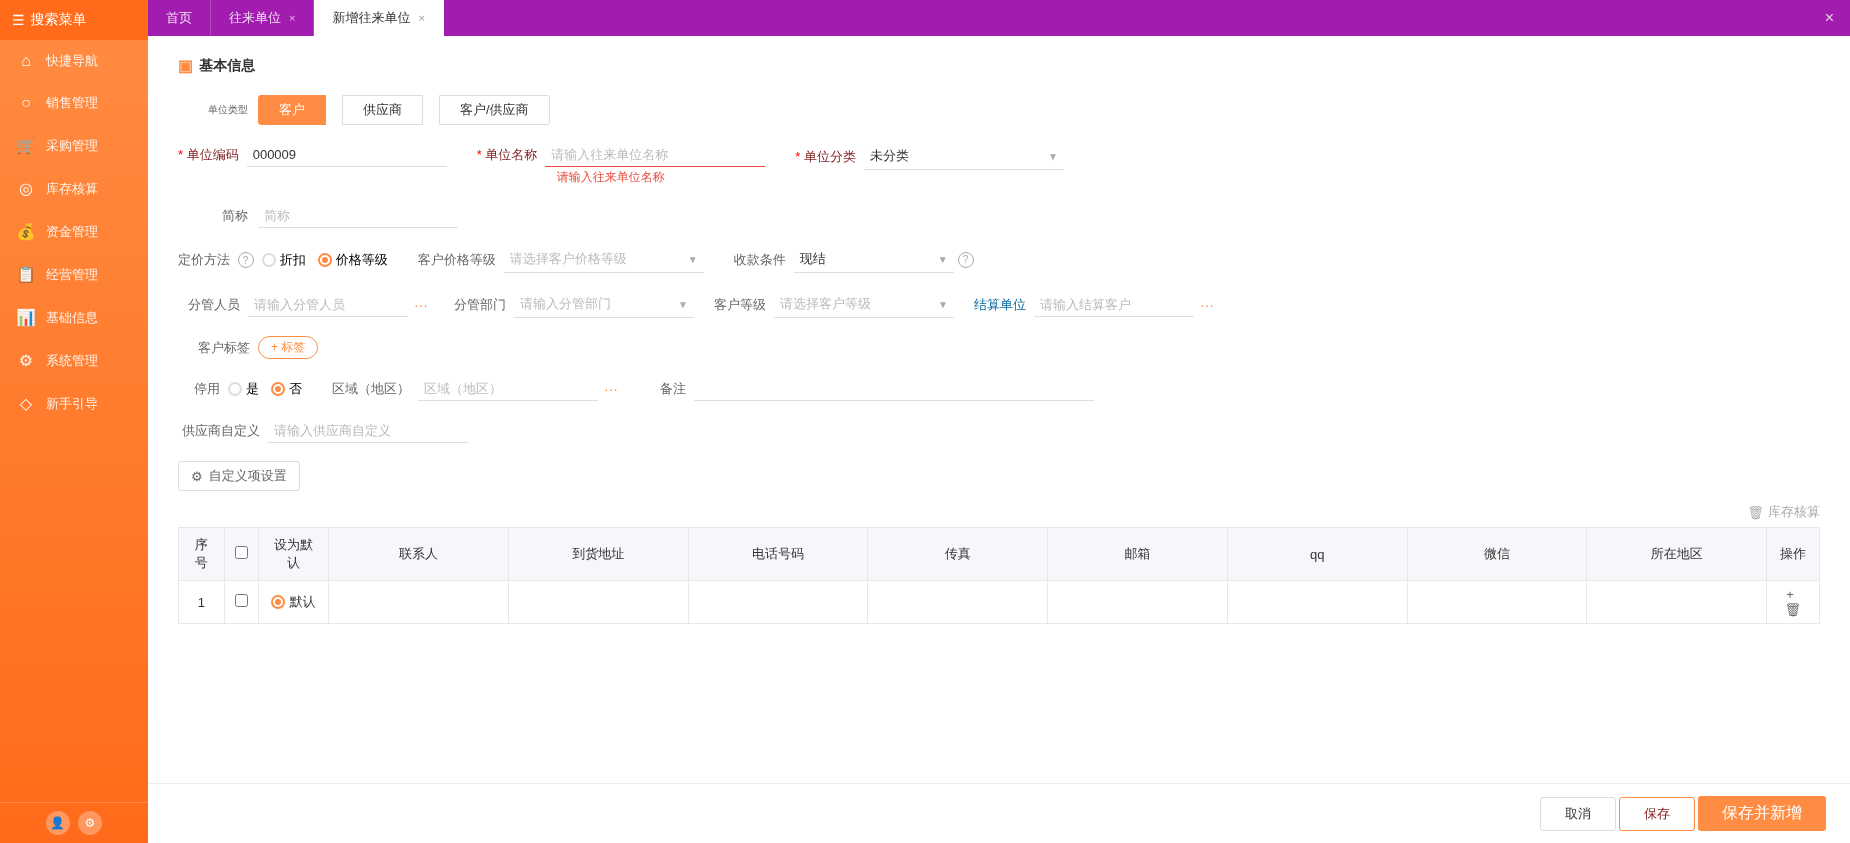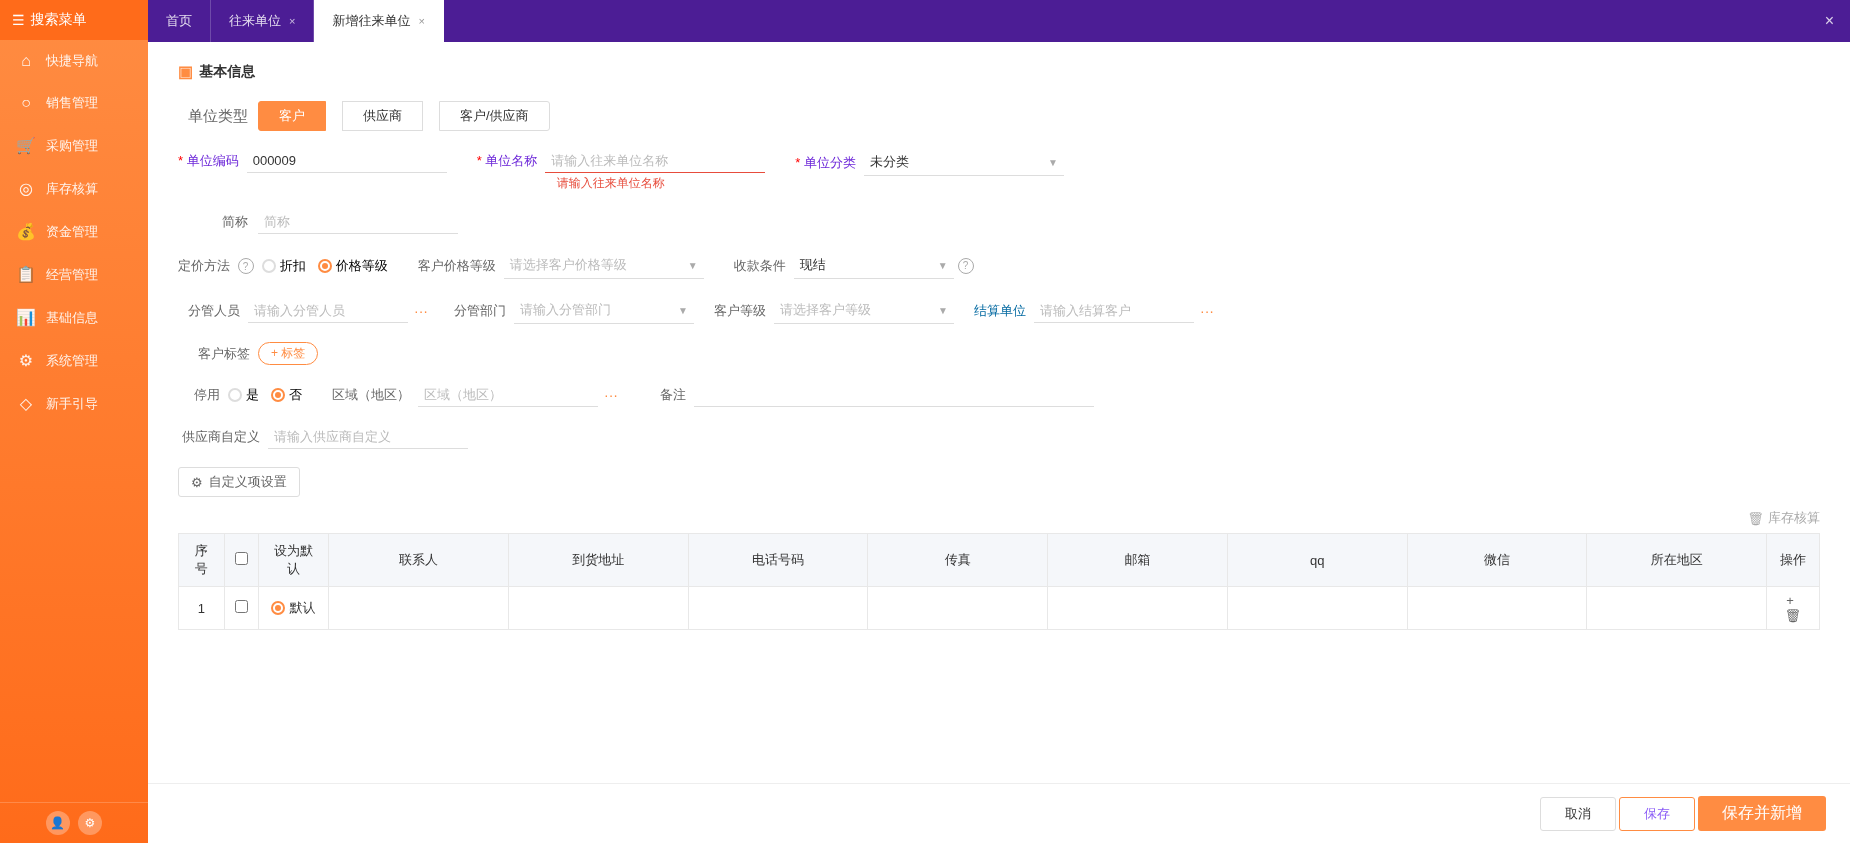--- a/index.html
+++ b/index.html
@@ -55,24 +55,24 @@
     
     .main-area {
       flex: 1;
       display: flex;
       flex-direction: column;
       overflow: hidden;
     }
 
     
     .tab-bar {
-      background: #4c1d95;
+      background: #a21caf;
       display: flex;
       align-items: stretch;
-      height: 42px;
+      height: 36px;
       flex-shrink: 0;
       text-align: center;
     }
     .tab {
       display: flex;
       align-items: center;
       padding: 0 18px;
       cursor: pointer;
       color: rgba(255,255,255,0.85);
       font-size: 13px;
@@ -129,21 +129,21 @@
       display: flex;
       align-items: center;
       margin-bottom: 18px;
       gap: 0;
     }
     .form-label {
       color: #666;
       min-width: 80px;
       text-align: right;
       padding-right: 10px;
-      font-size: 15px;
+      font-size: 10px;
       flex-shrink: 0;
     }
 
     
     .unit-type-group {
       display: flex;
       gap: 16px;
     }
     .unit-type-btn {
       padding: 5px 20px;
@@ -310,36 +310,36 @@
       background: white;
       color: #333;
       cursor: pointer;
       font-size: 13px;
     }
     .btn-save {
       padding: 7px 24px;
       border: 1px solid #ff8c42;
       border-radius: 3px;
       background: white;
-      color: #8b5cf6;
+      color: #7f1d1d;
       cursor: pointer;
       font-size: 13px;
     }
     .btn-save-new {
       padding: 7px 24px;
       border: none;
       border-radius: 3px;
       background: #ff8c42;
       color: white;
       cursor: pointer;
       font-size: 16px;
     }
 
     .col-label {
-      color: #6d28d9;
+      color: #7f1d1d;
       font-size: 13px;
       white-space: nowrap;
       padding-right: 8px;
       flex-shrink: 0;
     }
     .col-label.req::before { content: '* '; color: red; }
 
     .form-block {
       display: flex;
       align-items: center;

